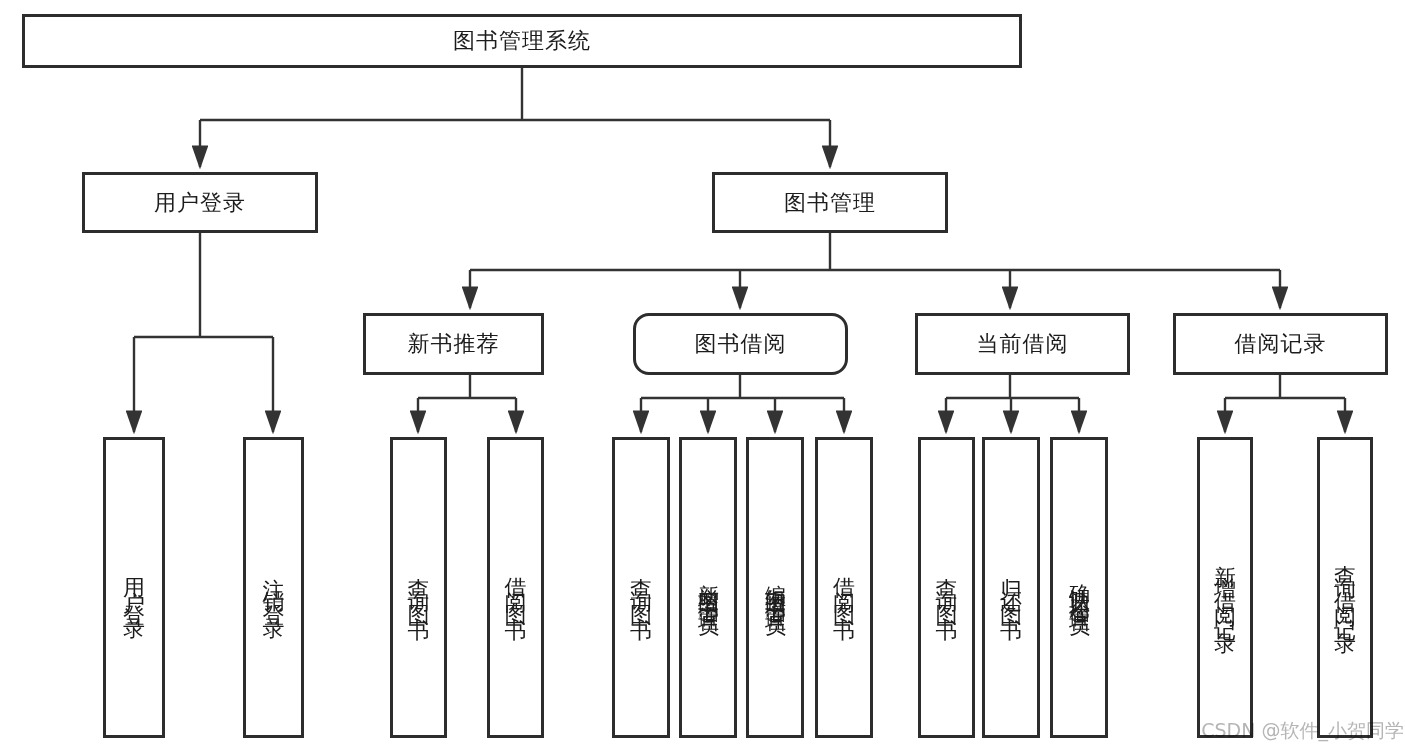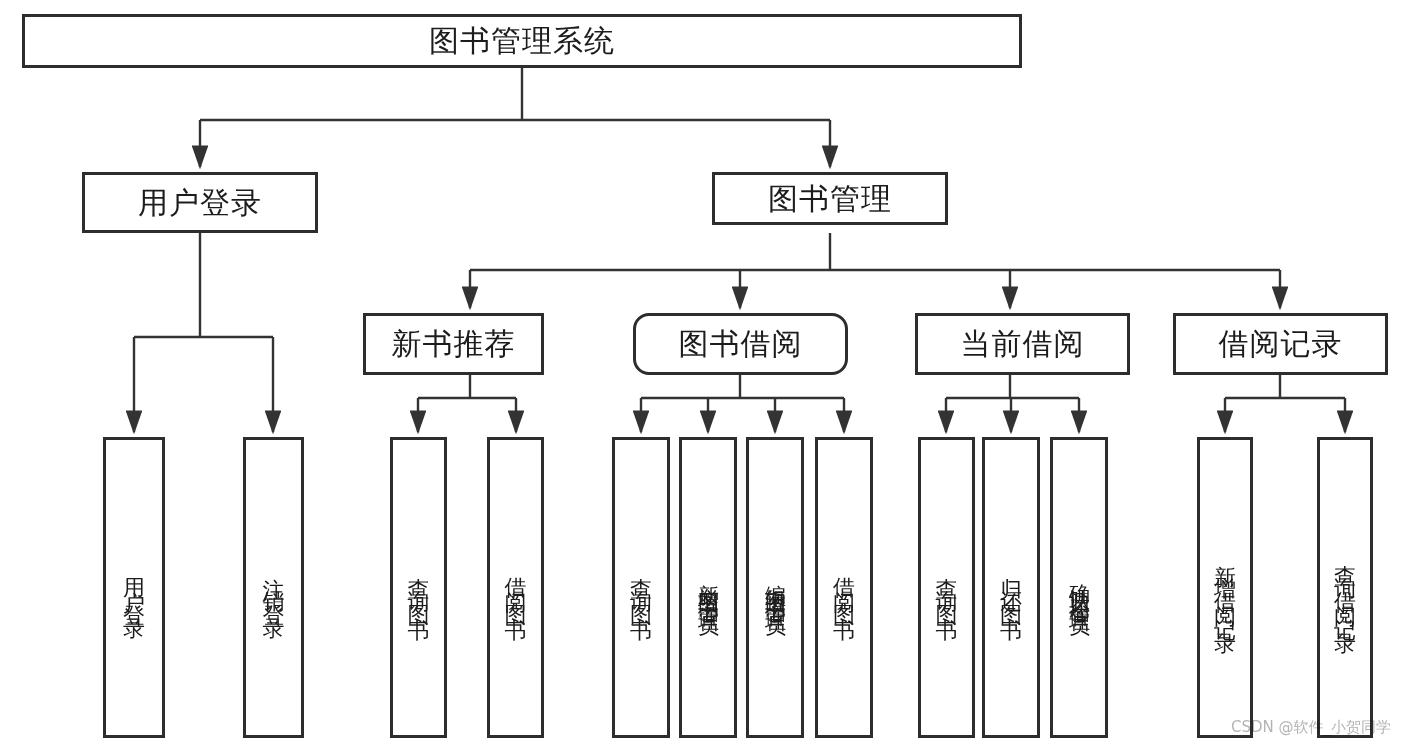--- a/index.html
+++ b/index.html
@@ -24,43 +24,43 @@
     position:absolute;
     background:#ffffff;
     border:3px solid var(--border);
     box-sizing:border-box;
     display:flex;
     align-items:center;
     justify-content:center;
     z-index:2;
   }
   .hlabel{
-    font-size:30px;
+    font-size:22px;
     letter-spacing:1px;
     white-space:nowrap;
     line-height:1;
     text-align:center;
   }
   .vlabel{
     writing-mode:vertical-rl;
     text-orientation:mixed;
     font-size:22px;
     letter-spacing:0.62em;
     line-height:1;
     white-space:nowrap;
   }
   .vlabel.long{
     font-size:21px;
     letter-spacing:0.22em;
   }
   .watermark{
     position:absolute;
-    right:14px;
+    right:1px;
     top:718px;
-    font-size:15px;
+    font-size:19px;
     color:var(--watermark);
     z-index:3;
     mix-blend-mode:multiply;
     white-space:nowrap;
   }
 </style>
 </head>
 <body>
 
 <div class="stage">
@@ -109,21 +109,21 @@
     </g>
   </svg>
 
   <div class="node" style="left:22px;top:14px;width:1000px;height:54px;">
     <span class="hlabel">图书管理系统</span>
   </div>
 
   <div class="node" style="left:82px;top:172px;width:236px;height:61px;">
     <span class="hlabel">用户登录</span>
   </div>
-  <div class="node" style="left:712px;top:172px;width:236px;height:53px;">
+  <div class="node" style="left:712px;top:172px;width:236px;height:61px;">
     <span class="hlabel">图书管理</span>
   </div>
 
   <div class="node" style="left:363px;top:313px;width:181px;height:62px;">
     <span class="hlabel">新书推荐</span>
   </div>
   <div class="node" style="left:633px;top:313px;width:215px;height:62px;border-radius:16px;">
     <span class="hlabel">图书借阅</span>
   </div>
   <div class="node" style="left:903px;top:313px;width:215px;height:62px;margin-left:12px;">

